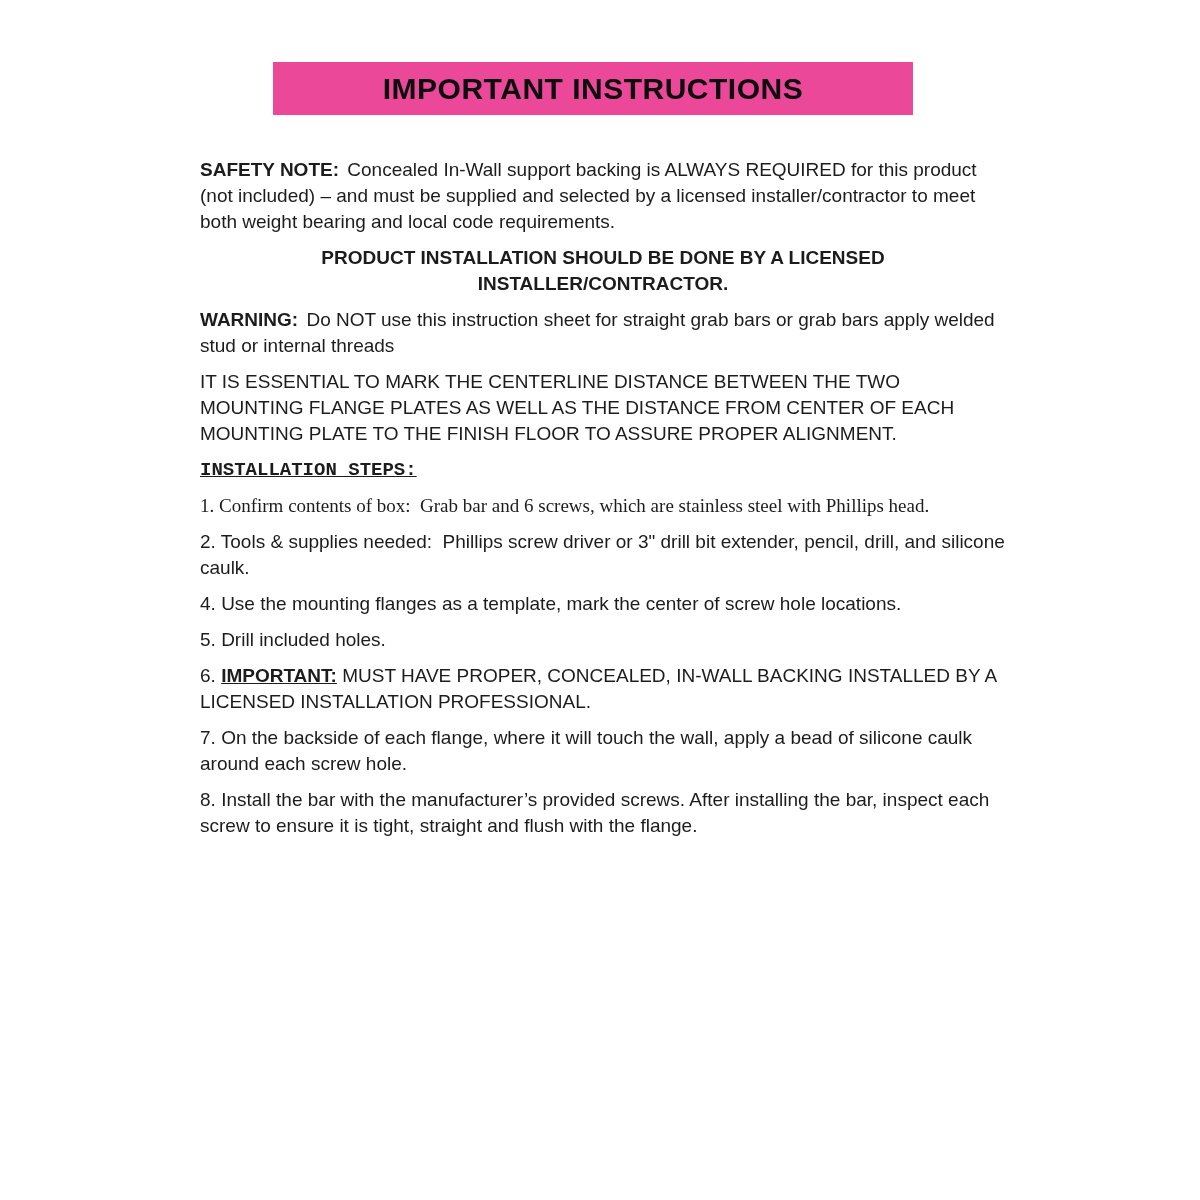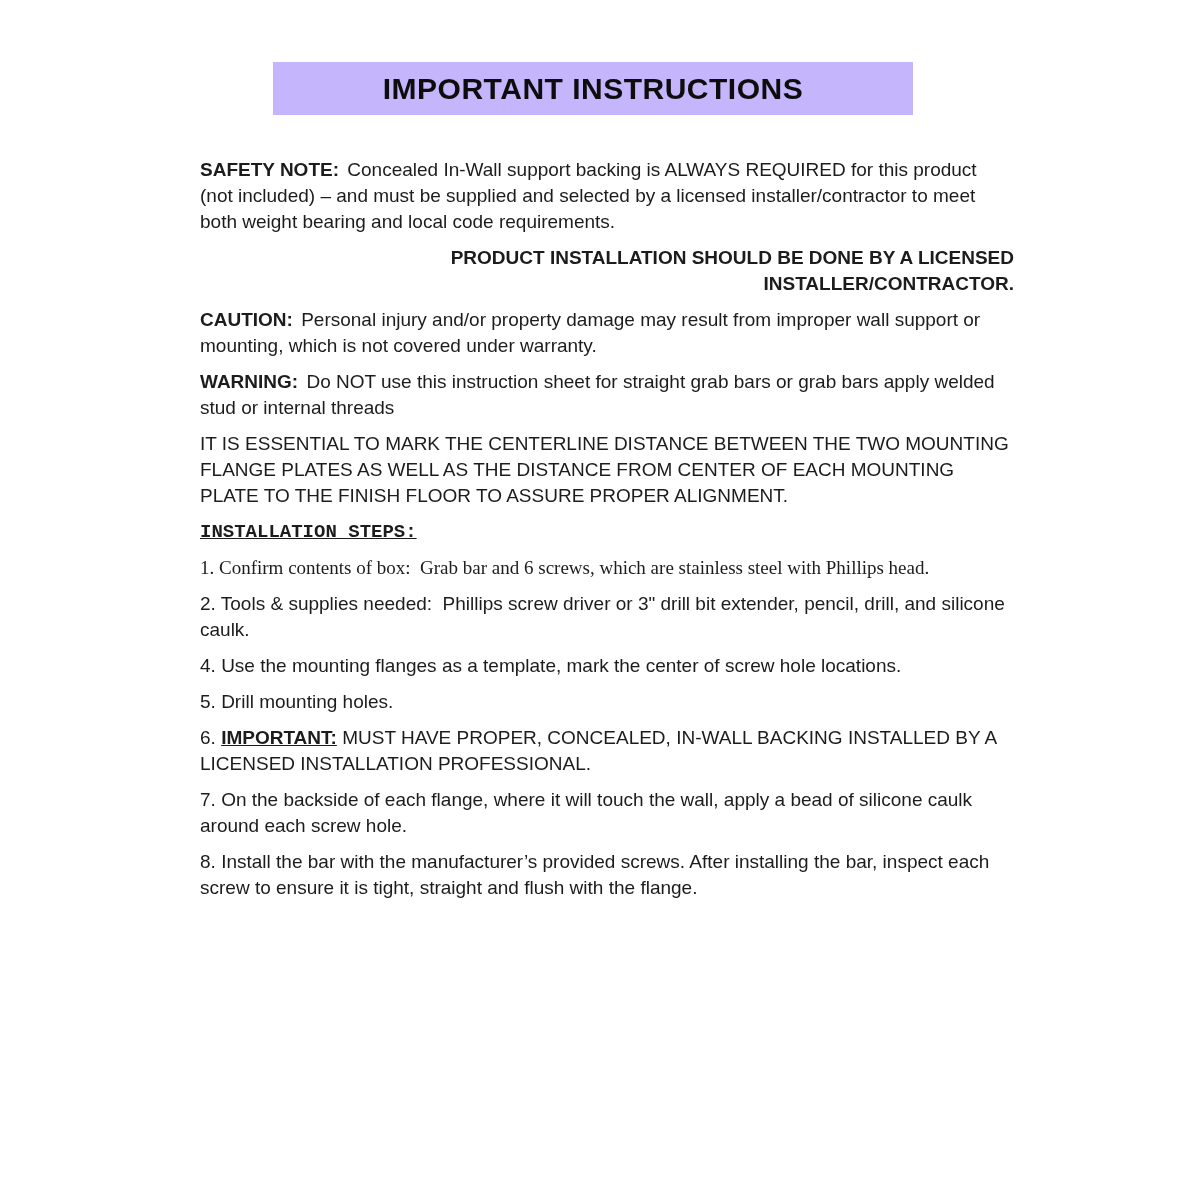--- a/index.html
+++ b/index.html
@@ -11,46 +11,46 @@
     font-family: "Liberation Sans", sans-serif;
     color: #1c1c1c;
     overflow: hidden;
   }
   .banner {
     position: absolute;
     left: 273px;
     top: 62px;
     width: 640px;
     height: 53px;
-    background: #c4b5fd;
+    background: #ec4899;
     display: flex;
     align-items: center;
     justify-content: center;
   }
   .banner-title {
     font-weight: bold;
     font-size: 30px;
     letter-spacing: 0.5px;
     color: #0d0d0d;
   }
   .content {
     position: absolute;
     left: 200px;
     top: 147px;
     width: 822px;
     font-size: 19px;
     line-height: 26px;
   }
-  .content p { margin: 10px 8px 0 0; }
+  .content p { margin: 10px 16px 0 0; }
   .t { white-space: pre-wrap; }
   .b { font-weight: bold; }
   .u { text-decoration: underline; }
   .lbl { font-weight: bold; padding-right: 3px; }
   .p-safety   { margin-top: 0; }
-  .p-product  { margin-top: 15px; text-align: right; font-weight: bold; }
+  .p-product  { margin-top: 15px; text-align: center; font-weight: bold; }
   .p-caution  { margin-top: 15px; }
   .p-warning1 { margin-top: 24px; }
   .p-essential { margin-top: 23px; }
   .p-steps-heading { margin-top: 23px; font-family: Liberation Mono, monospace; }
   .p-step1 { margin-top: 1px; font-family: Liberation Serif, serif; }
   .p-warning2 { margin-top: 10px; padding-left: 37px; }
 </style>
 </head>
 <body>
 
@@ -59,36 +59,35 @@
   <div class="banner">
     <span class="banner-title">IMPORTANT INSTRUCTIONS</span>
   </div>
 
   <div class="content">
 
     <p class="p-safety"><span class="lbl">SAFETY NOTE:</span> <span class="t">Concealed In-Wall support backing is ALWAYS REQUIRED for this product (not included) – and must be supplied and selected by a licensed installer/contractor to meet both weight bearing and local code requirements.</span></p>
 
     <p class="p-product"><span class="t">PRODUCT INSTALLATION SHOULD BE DONE BY A LICENSED INSTALLER/CONTRACTOR.</span></p>
 
-    <p class="p-caution"><span class="lbl">CAUTION:</span> <span class="t">Personal injury and/or property damage may result from improper wall support or mounting, which is not covered under warranty.</span></p>
 
     <p class="p-warning1"><span class="lbl">WARNING:</span> <span class="t">Do NOT use this instruction sheet for straight grab bars or grab bars apply welded stud or internal threads</span></p>
 
     <p class="p-essential"><span class="t">IT IS ESSENTIAL TO MARK THE CENTERLINE DISTANCE BETWEEN THE TWO MOUNTING FLANGE PLATES AS WELL AS THE DISTANCE FROM CENTER OF EACH MOUNTING PLATE TO THE FINISH FLOOR TO ASSURE PROPER ALIGNMENT.</span></p>
 
     <p class="p-steps-heading"><span class="b u">INSTALLATION STEPS:</span></p>
 
     <p class="p-step1"><span>1.</span> <span class="t">Confirm contents of box:  Grab bar and 6 screws, which are stainless steel with Phillips head.</span></p>
 
     <p><span>2.</span> <span class="t">Tools &amp; supplies needed:  Phillips screw driver or 3" drill bit extender, pencil, drill, and silicone caulk.</span></p>
 
 
     <p><span>4.</span> <span class="t">Use the mounting flanges as a template, mark the center of screw hole locations.</span></p>
 
-    <p><span>5.</span> <span class="t">Drill mounting holes.</span></p>
+    <p><span>5.</span> <span class="t">Drill included holes.</span></p>
 
     <p><span>6.</span> <span class="b u">IMPORTANT:</span> <span class="t">MUST HAVE PROPER, CONCEALED, IN-WALL BACKING INSTALLED BY A LICENSED INSTALLATION PROFESSIONAL.</span></p>
 
     <p><span>7.</span> <span class="t">On the backside of each flange, where it will touch the wall, apply a bead of silicone caulk around each screw hole.</span></p>
 
     <p><span>8.</span> <span class="t">Install the bar with the manufacturer’s provided screws. After installing the bar, inspect each screw to ensure it is tight, straight and flush with the flange.</span></p>
 
 
 
   </div>

